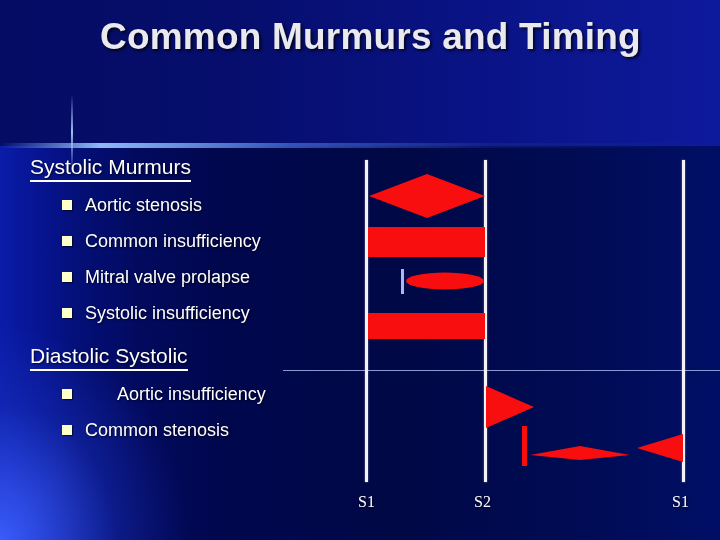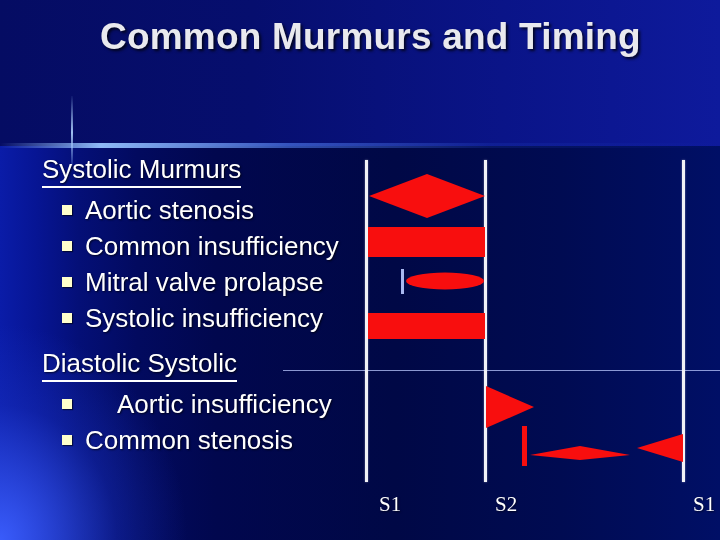--- a/index.html
+++ b/index.html
@@ -31,50 +31,50 @@
   #page-title{
     position:absolute;left:61px;top:14px;width:600px;
     color:#E9E9EE;font-size:37px;font-weight:bold;line-height:1.26;
     letter-spacing:.2px;
     text-shadow:2px 2px 3px rgba(0,0,0,.75);
     margin-left:39px;
   }
   
   #body-list{position:absolute;left:0;top:150px;width:380px;}
   .sec-head{
-    position:relative;margin-left:42px;color:#FFFFFF;font-size:26px;
+    position:relative;margin-left:30px;color:#FFFFFF;font-size:21px;
     line-height:1;white-space:nowrap;text-shadow:1px 1px 2px rgba(0,0,0,.7);
   }
   .sec-head span.u{
     border-bottom:2px solid #FFFFFF;padding-bottom:2px;
   }
   .bullet-row{
     position:relative;margin-left:62px;height:36px;display:flex;align-items:center;
   }
   .bullet-mark{
     width:10px;height:10px;background:#FFFFCC;margin-right:13px;flex:0 0 auto;
     box-shadow:1px 1px 1px rgba(0,0,0,.55);
   }
   .bullet-text{
-    color:#FFFFFF;font-size:26px;line-height:1;white-space:nowrap;
+    color:#FFFFFF;font-size:18px;line-height:1;white-space:nowrap;
     text-shadow:1px 1px 2px rgba(0,0,0,.7);
   }
   
   #diagram{position:absolute;left:0;top:0;width:720px;height:540px;}
   .tick-line{position:absolute;width:3px;background:#F2F2F7;box-shadow:0 0 2px rgba(255,255,255,.5);}
   #divider{
     position:absolute;left:283px;top:370px;width:437px;height:1px;
     background:rgba(185,200,255,.75);
   }
   .sh{position:absolute;}
   .red-rect{background:#F80E0E;}
   .shape-svg{display:block;}
   .axis-label{
     position:absolute;color:#FFFFFF;font-family:"Liberation Serif",serif;
-    font-size:21px;line-height:1;text-shadow:1px 1px 2px rgba(0,0,0,.6);margin-left:21px;
+    font-size:16px;line-height:1;text-shadow:1px 1px 2px rgba(0,0,0,.6);
   }
 </style>
 </head>
 <body>
 
 <div id="slide">
 
   <div id="title-band"></div>
   <div id="title-underglow"></div>
   <div id="title-vline"></div>

